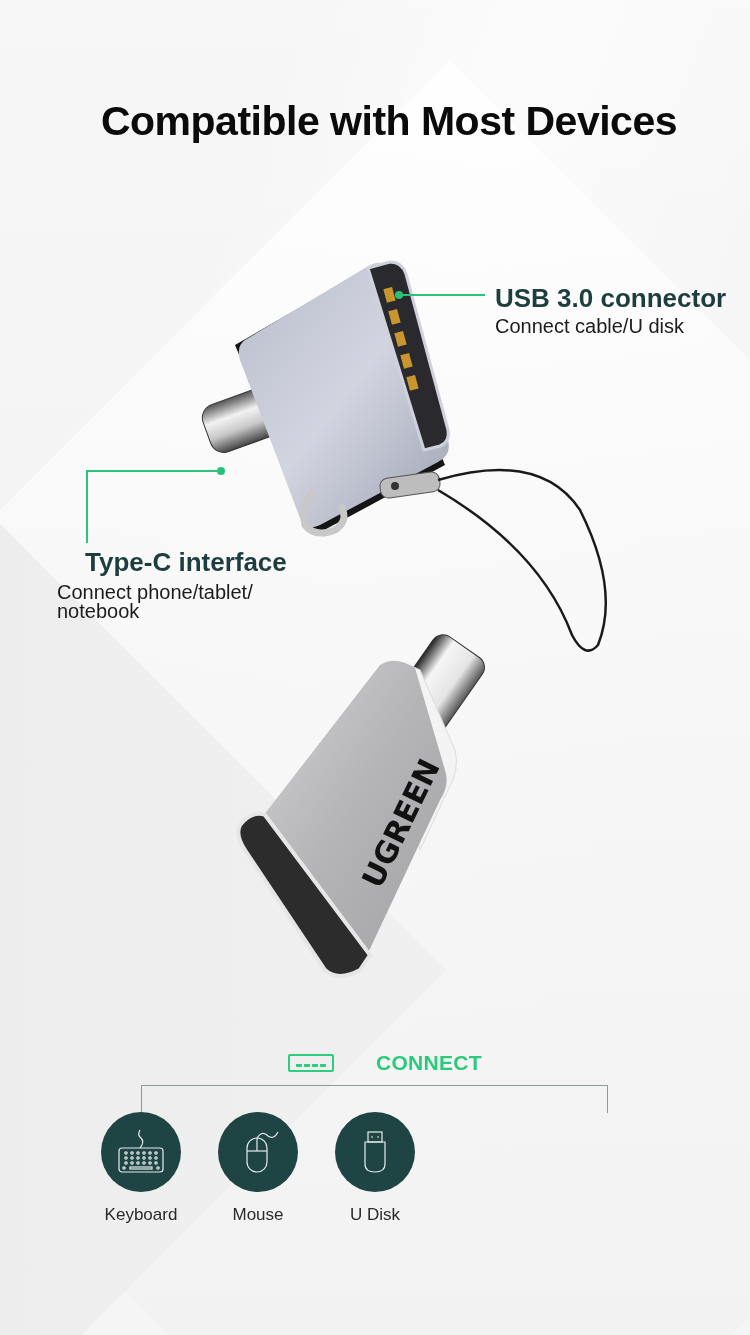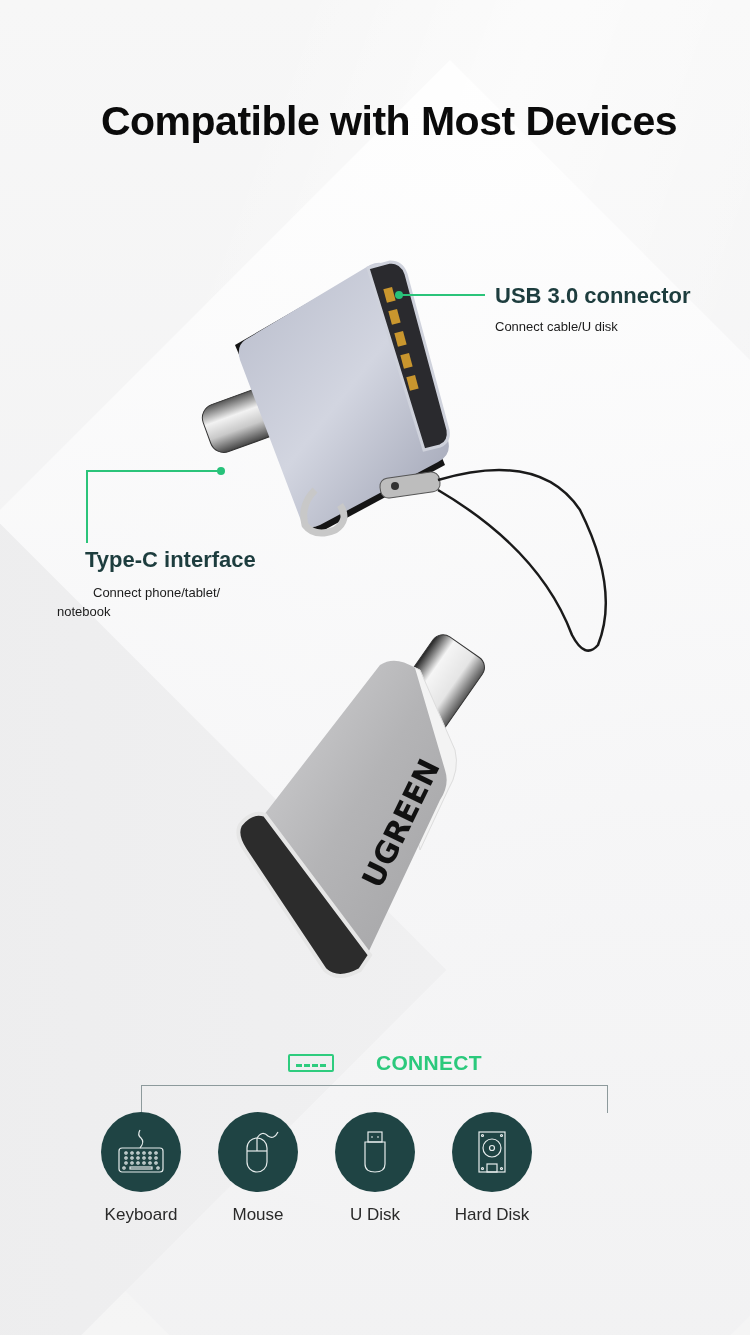--- a/index.html
+++ b/index.html
@@ -34,24 +34,24 @@
   }
 
   .title {
     position: absolute; left: 0; right: 0; top: 98px;
     text-align: center; font-weight: 700; font-size: 41px;
     color: #0b0b0b; letter-spacing: -0.5px; padding-left: 28px;
   }
 
   
   .callout-title {
-    position: absolute; font-weight: 700; font-size: 22px; color: #1d3d3e;
+    position: absolute; font-weight: 700; font-size: 26px; color: #1d3d3e;
   }
   .callout-sub {
-    position: absolute; font-size: 13px; color: #1c1c1c; line-height: 19px;
+    position: absolute; font-size: 20px; color: #1c1c1c; line-height: 19px;
   }
   .lead-line { position: absolute; background: #2bc47a; }
   .lead-dot {
     position: absolute; width: 8px; height: 8px; border-radius: 50%;
     background: #27c27a;
   }
 
   
   .product { position: absolute; }
 
@@ -169,21 +169,21 @@
 
 <div class="lead-dot" style="left:395px; top:291px;"></div>
 <div class="lead-line" style="left:400px; top:294px; width:85px; height:1.5px;"></div>
 <div class="callout-title" style="left:495px; top:283px;">USB 3.0 connector</div>
 <div class="callout-sub" style="left:495px; top:317px;">Connect cable/U disk</div>
 
 <div class="lead-dot" style="left:217px; top:467px;"></div>
 <div class="lead-line" style="left:86px; top:470px; width:134px; height:1.5px;"></div>
 <div class="lead-line" style="left:86px; top:470px; width:1.5px; height:73px;"></div>
 <div class="callout-title" style="left:57px; top:547px;margin-left:28px;">Type-C interface</div>
-<div class="callout-sub" style="left:57px; top:583px;margin-left:36px;">Connect phone/tablet/</div>
+<div class="callout-sub" style="left:57px; top:583px;">Connect phone/tablet/</div>
 <div class="callout-sub" style="left:57px; top:602px;">notebook</div>
 
 <div class="connect">
   <span class="port-icon"></span>
   <span class="label">CONNECT</span>
 </div>
 <div class="bracket"></div>
 
 <div class="devices">
   <div class="device" style="left:193px;">
@@ -236,29 +236,14 @@
       <svg width="56" height="56" viewBox="0 0 56 56" fill="none" stroke="#e6ecec" stroke-width="1.2">
         <rect x="21" y="8" width="14" height="10"></rect>
         <line x1="24" y1="13" x2="26" y2="13"></line>
           <line x1="30" y1="13" x2="32" y2="13"></line>
         <path d="M18 18 H38 V40 Q38 48 28 48 Q18 48 18 40 Z"></path>
       </svg>
     </div>
     <div class="dlabel">U Disk</div>
   </div>
 
-  <div class="device" style="left:427px;">
-    <div class="circle">
-      <svg width="56" height="56" viewBox="0 0 56 56" fill="none" stroke="#e6ecec" stroke-width="1.2">
-        <rect x="15" y="8" width="26" height="40"></rect>
-        <circle cx="28" cy="24" r="9"></circle>
-          <circle cx="28" cy="24" r="2.5"></circle>
-        <rect x="23" y="40" width="10" height="8"></rect>
-        <circle cx="18.5" cy="11.5" r="1"></circle>
-          <circle cx="37.5" cy="11.5" r="1"></circle>
-        <circle cx="18.5" cy="44.5" r="1"></circle>
-          <circle cx="37.5" cy="44.5" r="1"></circle>
-      </svg>
-    </div>
-    <div class="dlabel">Hard Disk</div>
-  </div>
 
 </div>
 
 </body></html>

